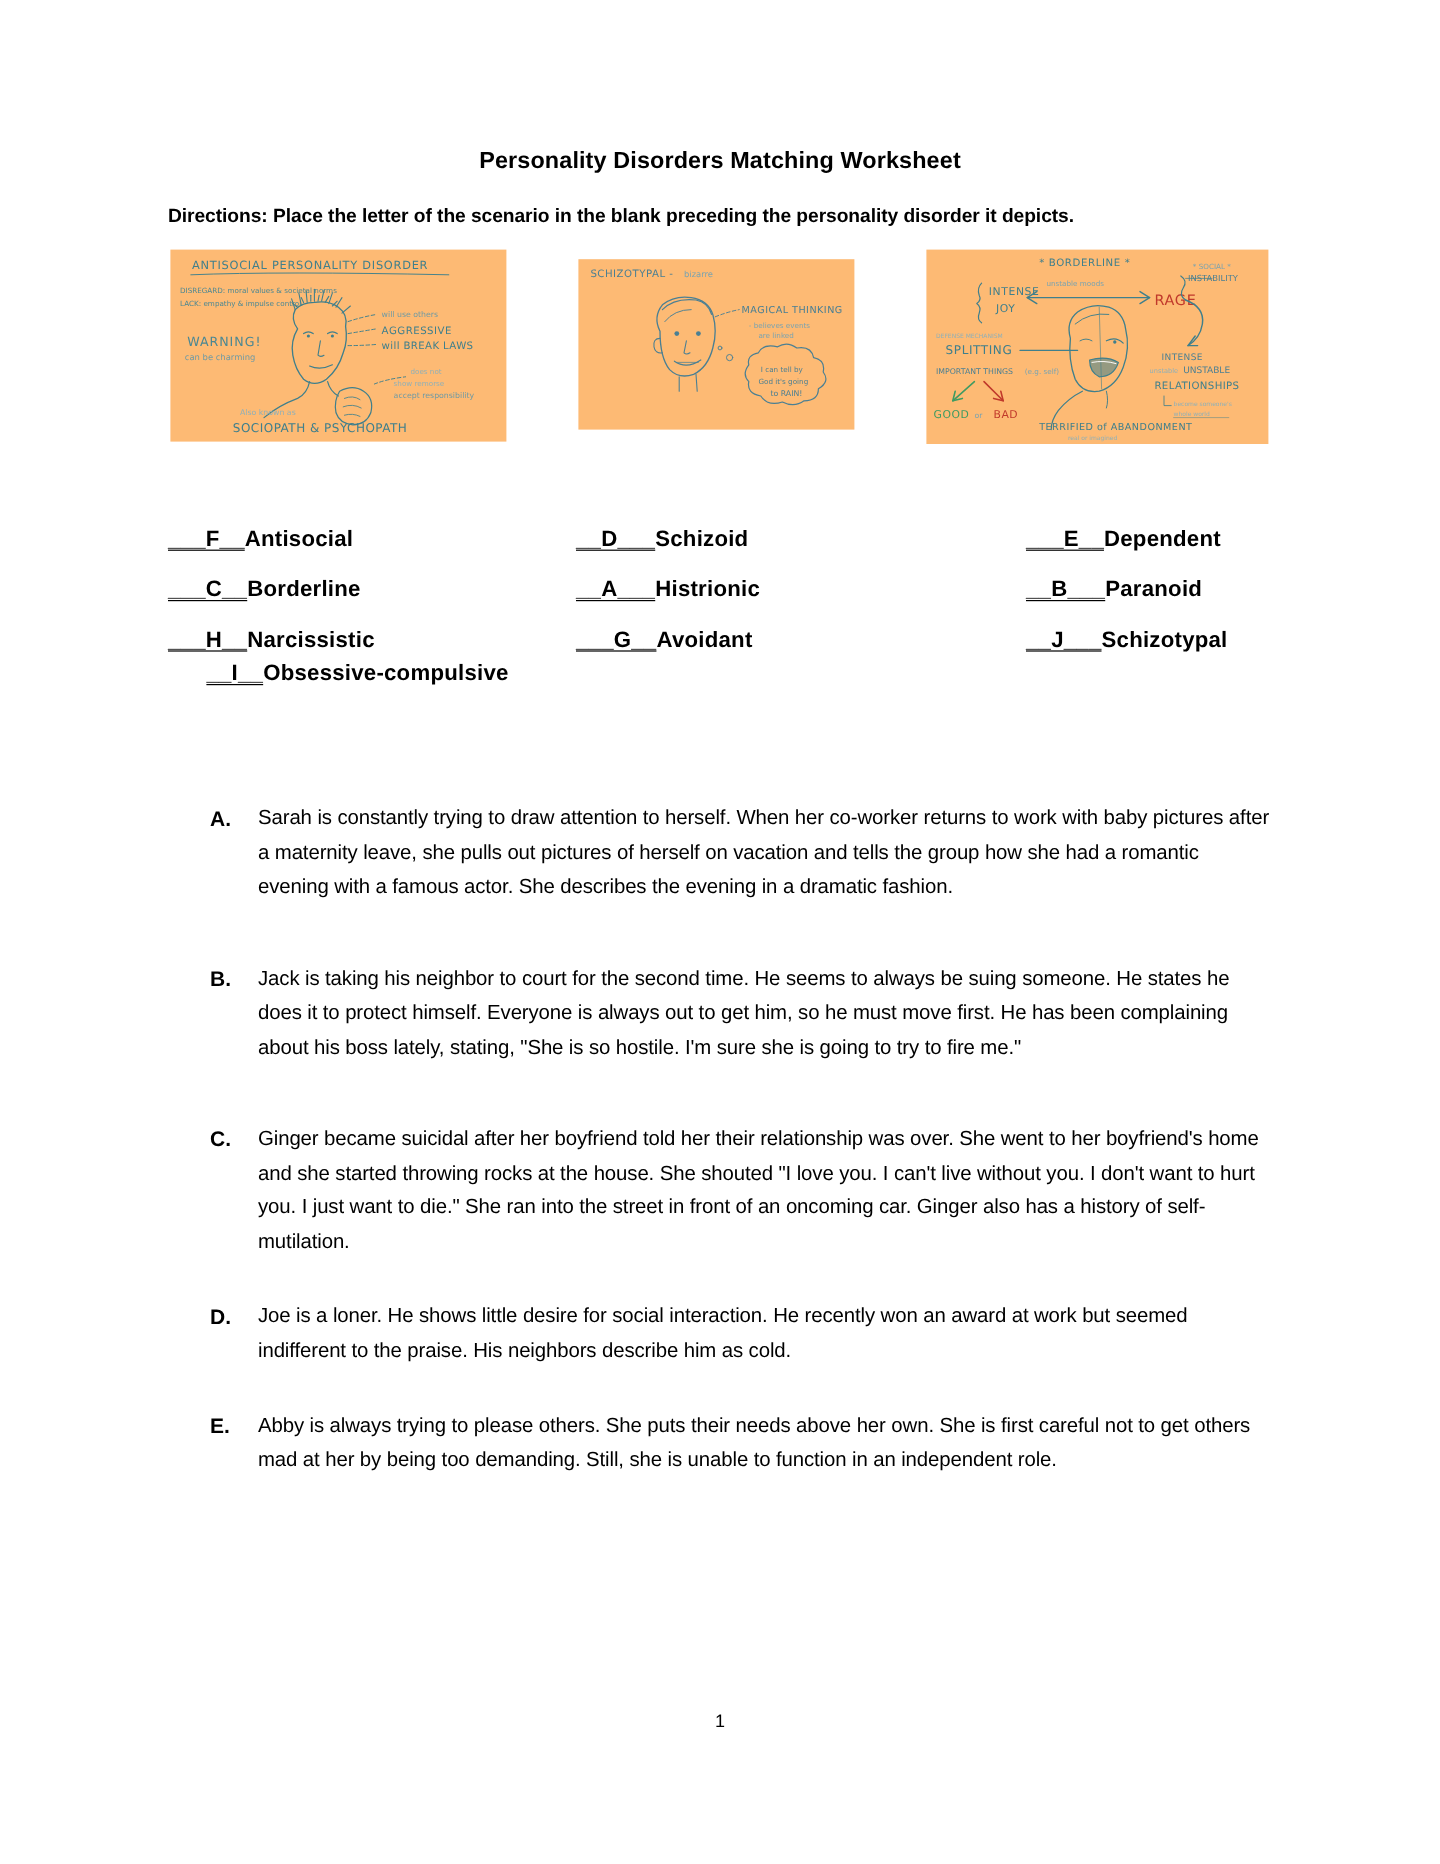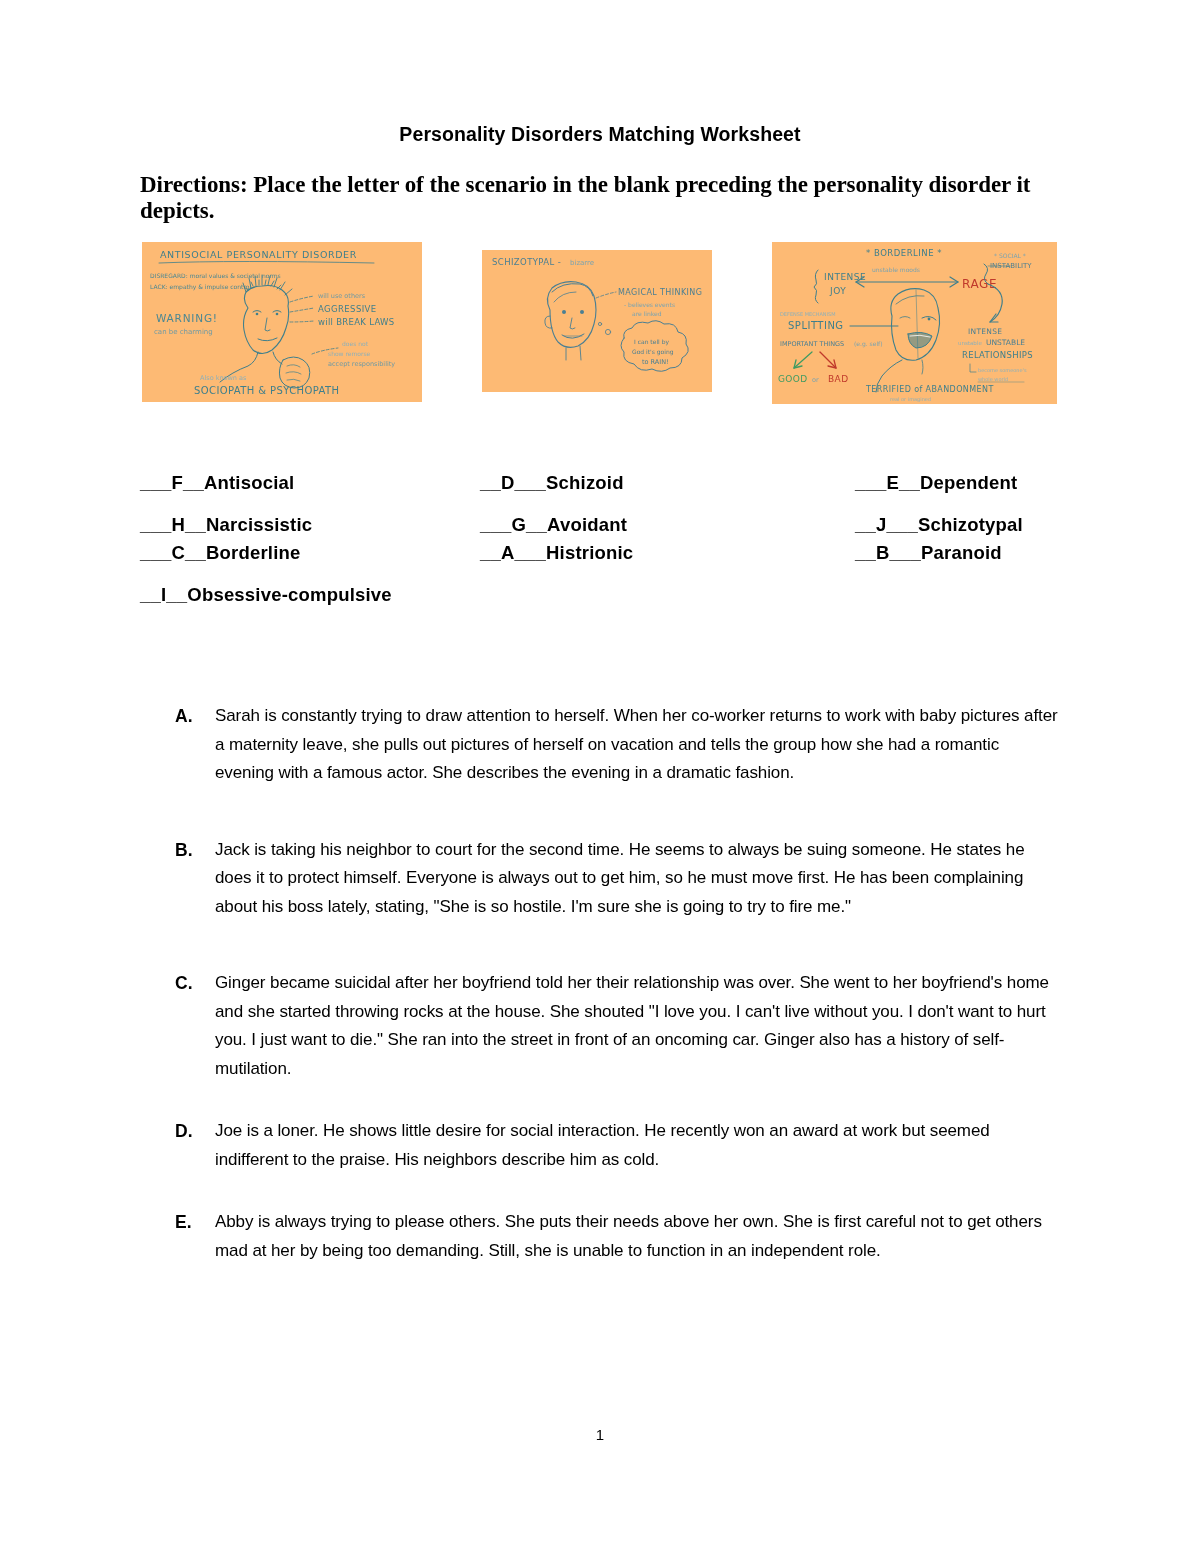--- a/index.html
+++ b/index.html
@@ -31,25 +31,24 @@
 
   
   .doc-title {
     font-size: 19.5px;
     font-weight: bold;
     text-align: center;
     letter-spacing: 0.1px;
     margin: 0 0 26px 0;
   }
   .directions {
-    font-size: 23px;
+    font-size: 16px;
     font-weight: bold;
     margin: 0 0 18px 0;
     letter-spacing: -0.05px;
-    font-family: Liberation Serif, serif;
   }
 
   
   .sketch-row {
     display: flex;
     justify-content: flex-start;
     gap: 60px;
     margin: 0 0 0 2px;
     height: 168px;
   }
@@ -76,20 +75,21 @@
   .ans-cell {
     font-size: 18.5px;
     font-weight: bold;
     white-space: pre;
     letter-spacing: 0.2px;
   }
   .ans-c1 { width: 340px; }
   .ans-c2 { width: 375px; }
   .ans-c3 { width: 205px; }
   .blank {
+    text-decoration: underline;
     text-underline-offset: 3px;
   }
 
   
   .scenarios {
     margin-top: 96px;
     margin-left: 35px;
   }
   .scenario {
     display: flex;
@@ -316,34 +316,34 @@
     </div>
 
     <div class="answers">
 
       <div class="ans-row">
         <div class="ans-cell ans-c1"><span class="blank">___F__</span><span>Antisocial</span></div>
         <div class="ans-cell ans-c2"><span class="blank">__D___</span><span>Schizoid</span></div>
         <div class="ans-cell ans-c3"><span class="blank">___E__</span><span>Dependent</span></div>
       </div>
 
+      <div class="ans-row">
+        <div class="ans-cell ans-c1"><span class="blank">___C__</span><span>Borderline</span></div>
+        <div class="ans-cell ans-c2"><span class="blank">__A___</span><span>Histrionic</span></div>
+        <div class="ans-cell ans-c3"><span class="blank">__B___</span><span>Paranoid</span></div>
+      </div>
+
       <div class="ans-row" style="margin-bottom:6px;">
         <div class="ans-cell ans-c1"><span class="blank">___H__</span><span>Narcissistic</span></div>
         <div class="ans-cell ans-c2"><span class="blank">___G__</span><span>Avoidant</span></div>
         <div class="ans-cell ans-c3"><span class="blank">__J___</span><span>Schizotypal</span></div>
       </div>
 
       <div class="ans-row">
-        <div class="ans-cell ans-c1"><span class="blank">___C__</span><span>Borderline</span></div>
-        <div class="ans-cell ans-c2"><span class="blank">__A___</span><span>Histrionic</span></div>
-        <div class="ans-cell ans-c3"><span class="blank">__B___</span><span>Paranoid</span></div>
-      </div>
-
-      <div class="ans-row">
-        <div class="ans-cell ans-c1" style="width:auto;"><span class="blank">__I__</span><span>Obsessive-compulsive</span></div>
+        <div class="ans-cell ans-c1" style="width:auto;margin-left:32px;"><span class="blank">__I__</span><span>Obsessive-compulsive</span></div>
       </div>
 
     </div>
 
     <div class="scenarios">
 
       <div class="scenario gap-extra">
         <div class="sc-letter">A.</div>
         <div class="sc-text">Sarah is constantly trying to draw attention to herself.  When her co-worker returns to work with baby pictures after a maternity leave, she pulls out pictures of herself on vacation and tells the group how she had a romantic evening with a famous actor. She describes the evening in a dramatic fashion.</div>
       </div>

